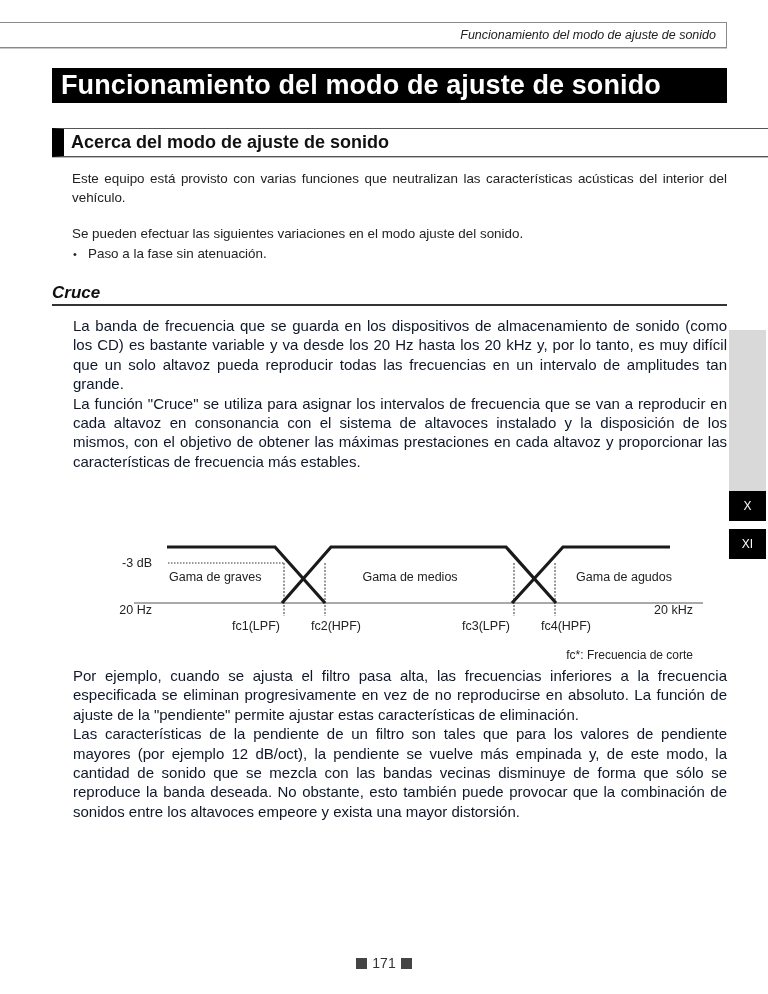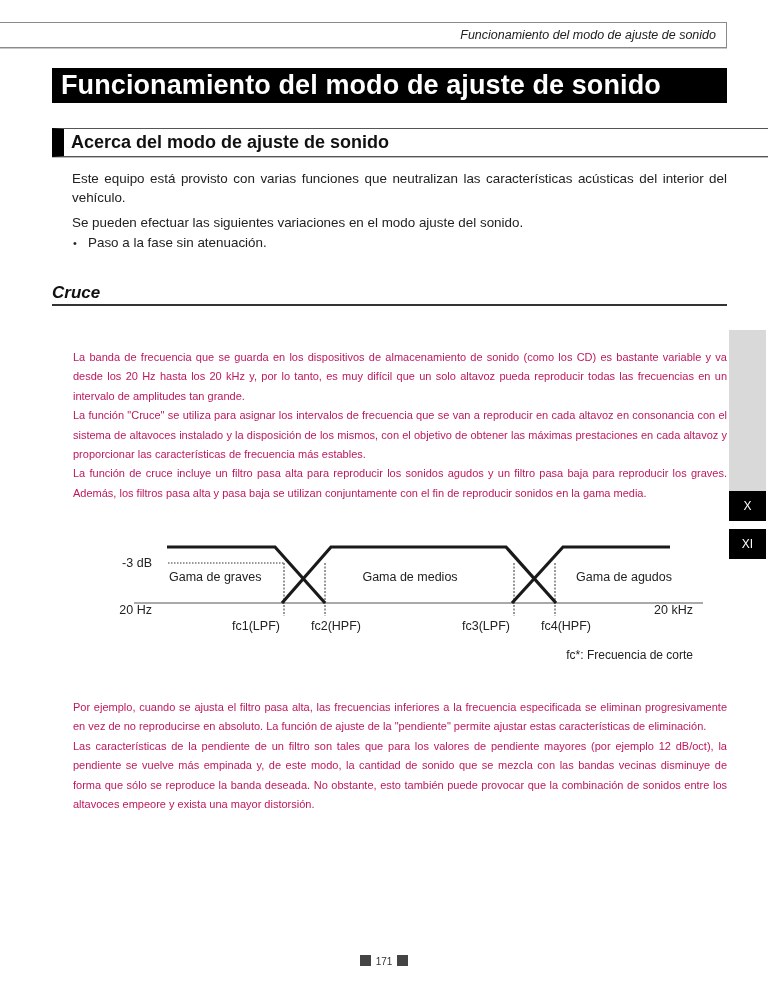--- a/index.html
+++ b/index.html
@@ -28,47 +28,47 @@
     border: 1px solid #555; border-left: 12px solid #000;
     box-shadow: 0 1px 0 #bbb;
   }
   .section-heading span {
     position: absolute; left: 7px; top: 3px;
     font-size: 18px; font-weight: bold; color: #111;
   }
 
   .intro { position: absolute; left: 72px; top: 169px; width: 655px; font-size: 13.4px; color: #222; }
   .intro p { line-height: 19px; text-align: justify; margin-bottom: 1px; }
-  .intro .line-gap { margin-top: 6px; }
+  .intro .line-gap { margin-top: 17px; }
   .intro .bullet { line-height: 20px; padding-left: 16px; position: relative; }
   .intro .bullet::before { content: "\2022"; position: absolute; left: 1px; top: 0; font-size: 11px; }
 
   .sub-heading {
     position: absolute; left: 52px; top: 283px; width: 675px; height: 23px;
     border-bottom: 2px solid #333;
   }
   .sub-heading span { font-size: 17px; font-weight: bold; font-style: italic; color: #111; margin-top: 20px; }
 
-  .body-block { position: absolute; left: 73px; width: 654px; font-size: 11px; color: #be185d; margin-top: 32px; }
+  .body-block { position: absolute; left: 73px; width: 654px; font-size: 15px; color: #0f172a; }
   .body-block p { line-height: 19.4px; text-align: justify; text-align-last: left; }
   .block-cruce { top: 316px; }
   .block-slope { top: 666px; }
 
   .side-tab-gray { position: absolute; left: 729px; top: 330px; width: 37px; height: 161px; background: #d9d9d9; }
   .side-tab { position: absolute; left: 729px; width: 37px; height: 30px; background: #000; color: #fff;
     font-size: 12px; text-align: center; line-height: 30px; }
   .tab-x { top: 491px; }
   .tab-xi { top: 529px; }
 
   .diagram { position: absolute; left: 0; top: 0; width: 768px; height: 994px; pointer-events: none; }
   .diagram text { font-family: "Liberation Sans", sans-serif; fill: #222; }
 
   .page-number {
     position: absolute; left: 0; width: 768px; top: 955px; text-align: center;
-    font-size: 10px; color: #333;
+    font-size: 14px; color: #333;
   }
   .page-number .sq { display: inline-block; width: 11px; height: 11px; background: #444; vertical-align: -1px; margin: 0 5px; }
 </style>
 </head>
 <body>
 
 <div class="running-header">
   <span>Funcionamiento del modo de ajuste de sonido</span>
 </div>
 
@@ -84,21 +84,20 @@
   <div class="bullet">Paso a la fase sin atenuación.</div>
 </div>
 
 <div class="sub-heading">
   <span>Cruce</span>
 </div>
 
 <div class="body-block block-cruce">
   <p>La banda de frecuencia que se guarda en los dispositivos de almacenamiento de sonido (como los CD) es bastante variable y va desde los 20 Hz hasta los 20 kHz y, por lo tanto, es muy difícil que un solo altavoz pueda reproducir todas las frecuencias en un intervalo de amplitudes tan grande.</p>
   <p>La función "Cruce" se utiliza para asignar los intervalos de frecuencia que se van a reproducir en cada altavoz en consonancia con el sistema de altavoces instalado y la disposición de los mismos, con el objetivo de obtener las máximas prestaciones en cada altavoz y proporcionar las características de frecuencia más estables.</p>
-  <p>La función de cruce incluye un filtro pasa alta para reproducir los sonidos agudos y un filtro pasa baja para reproducir los graves. Además, los filtros pasa alta y pasa baja se utilizan conjuntamente con el fin de reproducir sonidos en la gama media.</p>
 </div>
 
 <svg class="diagram" viewBox="0 0 768 994" xmlns="http://www.w3.org/2000/svg">
 
   <line x1="134" y1="603" x2="703" y2="603" stroke="#555" stroke-width="1.2"></line>
 
   <line x1="168" y1="563" x2="284" y2="563" stroke="#333" stroke-width="1" stroke-dasharray="1.5,1.5"></line>
 
   <line x1="284" y1="563" x2="284" y2="616" stroke="#333" stroke-width="1" stroke-dasharray="2,1.5"></line>
   <line x1="325" y1="563" x2="325" y2="616" stroke="#333" stroke-width="1" stroke-dasharray="2,1.5"></line>

